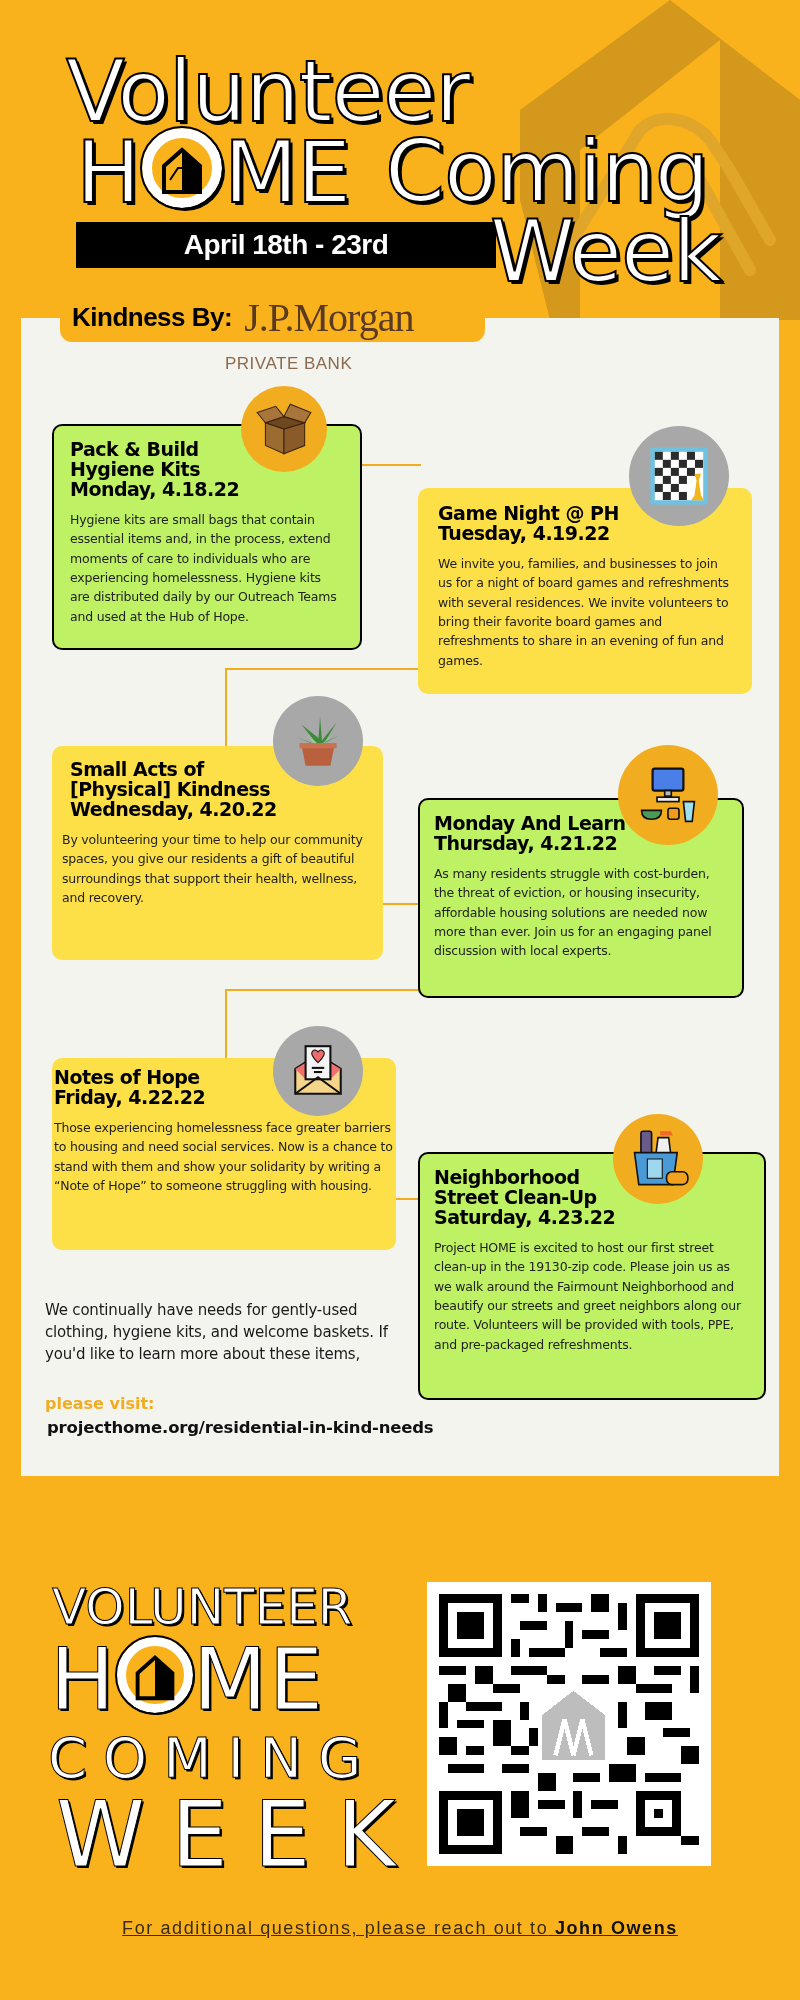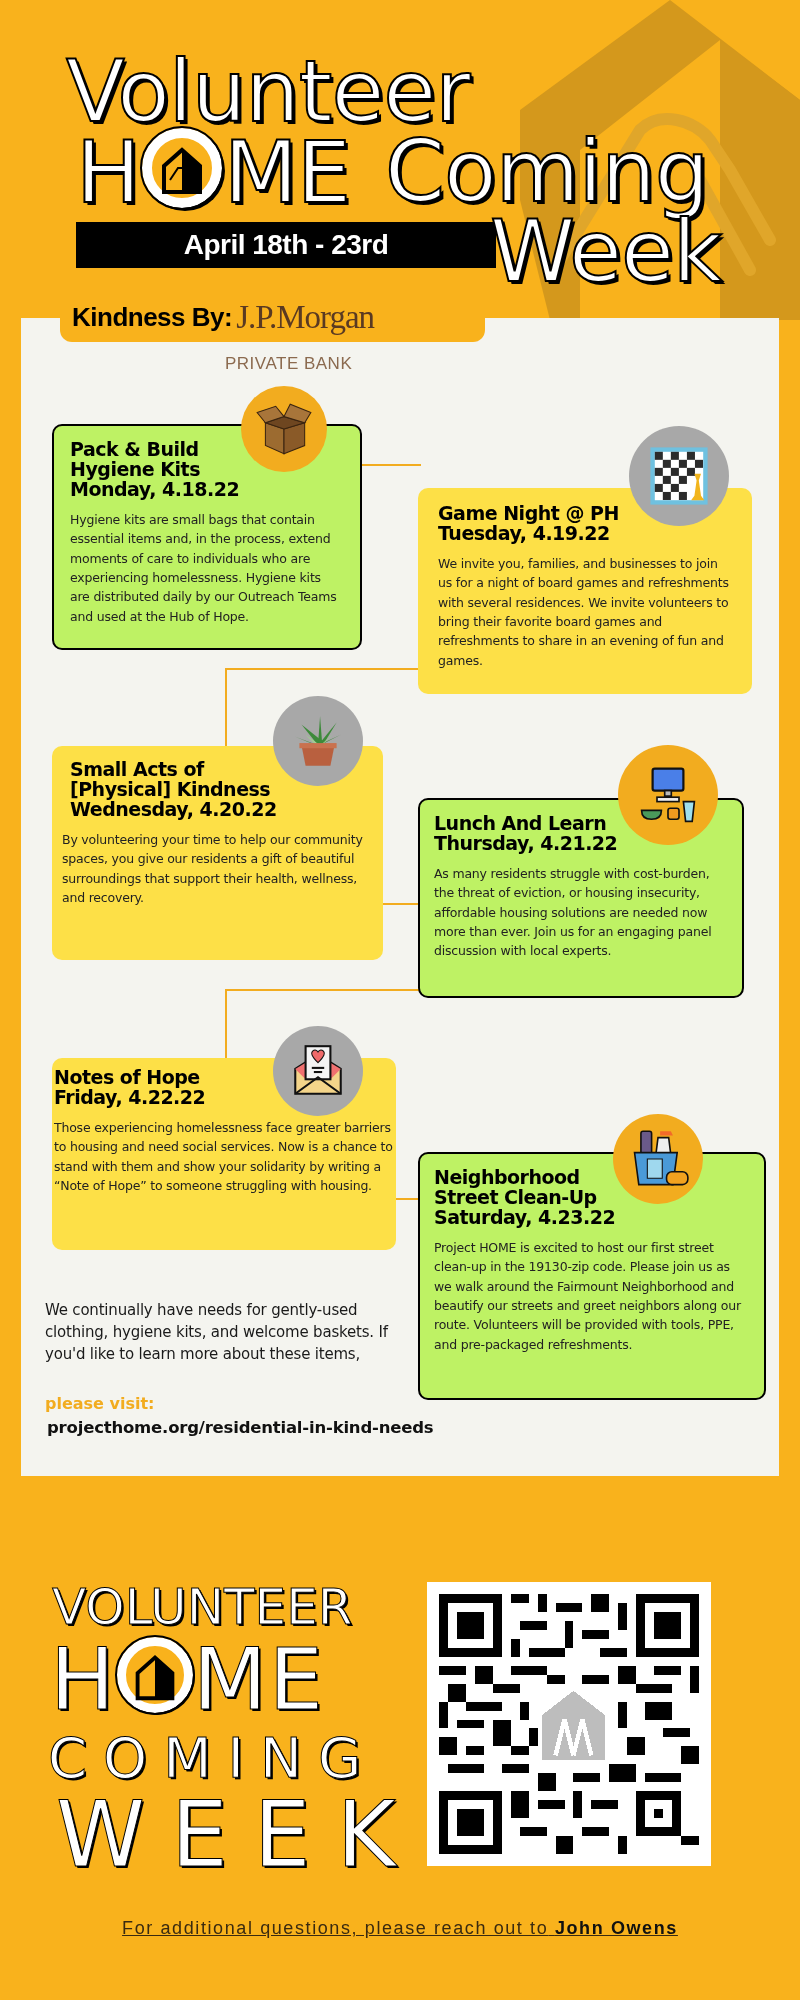--- a/index.html
+++ b/index.html
@@ -48,21 +48,21 @@
   .presented-tab {
     left: 60px; top: 292px; width: 425px; height: 50px; background: #f9b21c;
     border-radius: 0 0 12px 12px; display: flex; align-items: center; padding-left: 12px;
     z-index: 3;
   }
   .presented-label {
     font-family: "Liberation Sans", sans-serif; font-weight: 700; font-size: 26px; color: #000;
     letter-spacing: -0.5px;
   }
   .jpm {
-    font-family: "Liberation Serif", serif; font-size: 33px; color: #5a3a22; margin-left: 4px;
+    font-family: "Liberation Serif", serif; font-size: 40px; color: #5a3a22; margin-left: 12px;
     letter-spacing: -1px;
   }
   .private-bank {
     left: 225px; top: 354px; font-family: "Liberation Sans", sans-serif; font-size: 17px;
     color: #8b6a4f; letter-spacing: 0.5px;
   }
 
   
   .panel {
     left: 21px; top: 318px; width: 758px; height: 1158px; background: #f4f4ef; z-index: 1;
@@ -235,21 +235,21 @@
             <path d="M30 36 L18 24 L32 34 Z"></path>
             <path d="M30 36 L44 24 L32 36 Z"></path>
           </g>
         <path d="M14 34 L46 34 L42 54 L18 54 Z" fill="#b9603f"></path>
         <rect x="12" y="32" width="36" height="5" fill="#c9724f"></rect>
       </svg>
     </div>
 
     <div class="card outline" style="left:397px;top:480px;width:326px;height:200px;padding:14px 14px;">
       <div class="card-title">
-        <div>Lunch And Learn</div>
+        <div>Monday And Learn</div>
         <div>Thursday, 4.21.22</div>
       </div>
       <div class="card-body">As many residents struggle with cost-burden, the threat of eviction, or housing insecurity, affordable housing solutions are needed now more than ever. Join us for an engaging panel discussion with local experts.</div>
     </div>
     <div class="icon-circle ic-yellow" style="left:597px;top:427px;width:100px;height:100px;">
       <svg viewBox="0 0 60 60" width="66" height="66">
         <rect x="16" y="6" width="28" height="20" rx="2" fill="#4a7fe8" stroke="#111" stroke-width="2"></rect>
         <rect x="27" y="26" width="6" height="5" fill="#bbb" stroke="#111" stroke-width="1.5"></rect>
         <rect x="20" y="32" width="20" height="4" fill="#eee" stroke="#111" stroke-width="1.5"></rect>
         <path d="M6 44 L24 44 Q24 52 15 52 Q6 52 6 44 Z" fill="#4a9a5a" stroke="#111" stroke-width="1.5"></path>

